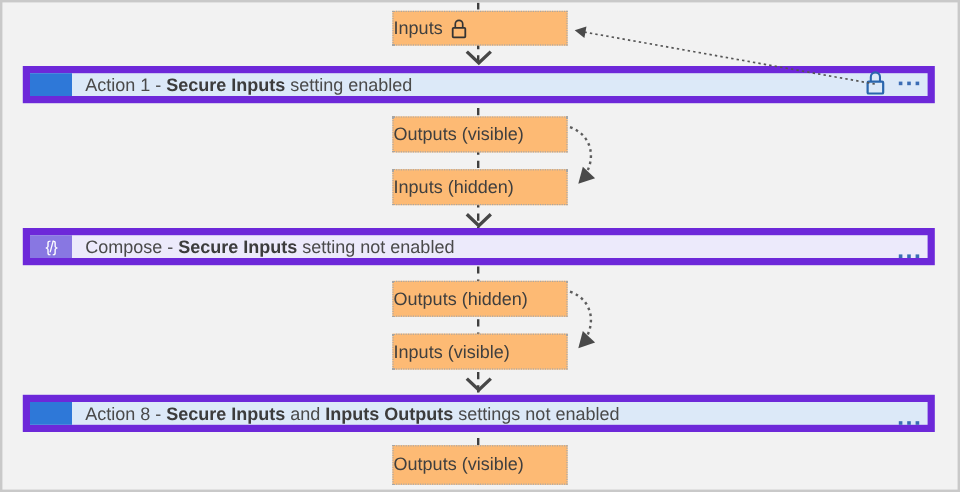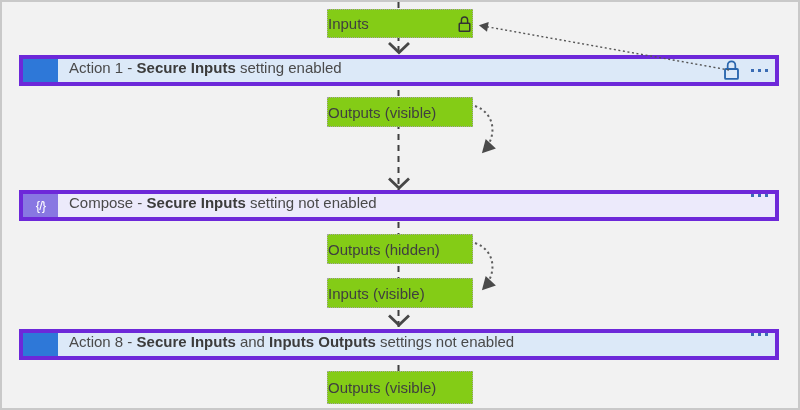--- a/index.html
+++ b/index.html
@@ -6,35 +6,35 @@
   body{font-family:"Liberation Sans", sans-serif; background:#ffffff;}
   .canvas{
     position:relative; width:800px; height:410px;
     background:#f2f2f2; border:2px solid #c9c9c9; box-sizing:border-box;
     overflow:hidden;
   }
   svg.layer{position:absolute; left:0; top:0; width:800px; height:410px; pointer-events:none;}
   
   .io-box{
     position:absolute; left:325px; width:146px; height:30px;
-    background:#84cc16; border:1px dotted #a6a6a6; box-sizing:border-box;
-    display:flex; align-items:center; justify-content:space-between; gap:6px;
+    background:#fdba74; border:1px dotted #a6a6a6; box-sizing:border-box;
+    display:flex; align-items:center; justify-content:flex-start; gap:6px;
     font-size:15px; color:#3f3f3f; white-space:nowrap;
   }
   #box-trigger{top:7px; height:29px;}
   #box-out1{top:95px;}
   #box-in1{top:139px;}
   #box-out2{top:232px;}
   #box-in2{top:276px;}
   #box-out3{top:369px; height:33px;}
   
   .bar{
     position:absolute; left:17px; width:760px; height:31px;
-    border:4px solid #6d28d9; box-sizing:border-box;
-    display:flex; align-items:flex-start;
+    border:6px solid #6d28d9; box-sizing:border-box;
+    display:flex; align-items:flex-end;
   }
   #bar-action1{top:53px; background:#dce9f8;}
   #bar-compose{top:188px; background:#eceafb;}
   #bar-action3{top:327px; background:#dce9f8;}
   .bar-icon{
     width:35px; align-self:stretch; flex:none;
     display:flex; align-items:center; justify-content:center;
     color:#ffffff; font-size:13px; font-weight:400; letter-spacing:-1px;
   }
   .bar-icon.blue{background:#2e78d8;}
@@ -78,20 +78,23 @@
       <div class="dots">
           <i></i>
           <i></i>
           <i></i>
         </div>
     </div>
   </div>
 
   <div class="io-box" id="box-out1">
     <span>Outputs (visible)</span>
+  </div>
+  <div class="io-box" id="box-in1">
+    <span>Inputs (hidden)</span>
   </div>
 
   <div class="bar" id="bar-compose">
     <div class="bar-icon purple">
         <span>{/}</span>
       </div>
     <div class="bar-text"><span>Compose - </span><span class="seg-bold">Secure Inputs</span><span> setting </span><span class="seg-italic">not enabled</span></div>
     <div class="bar-right">
       <div class="dots">
           <i></i>

